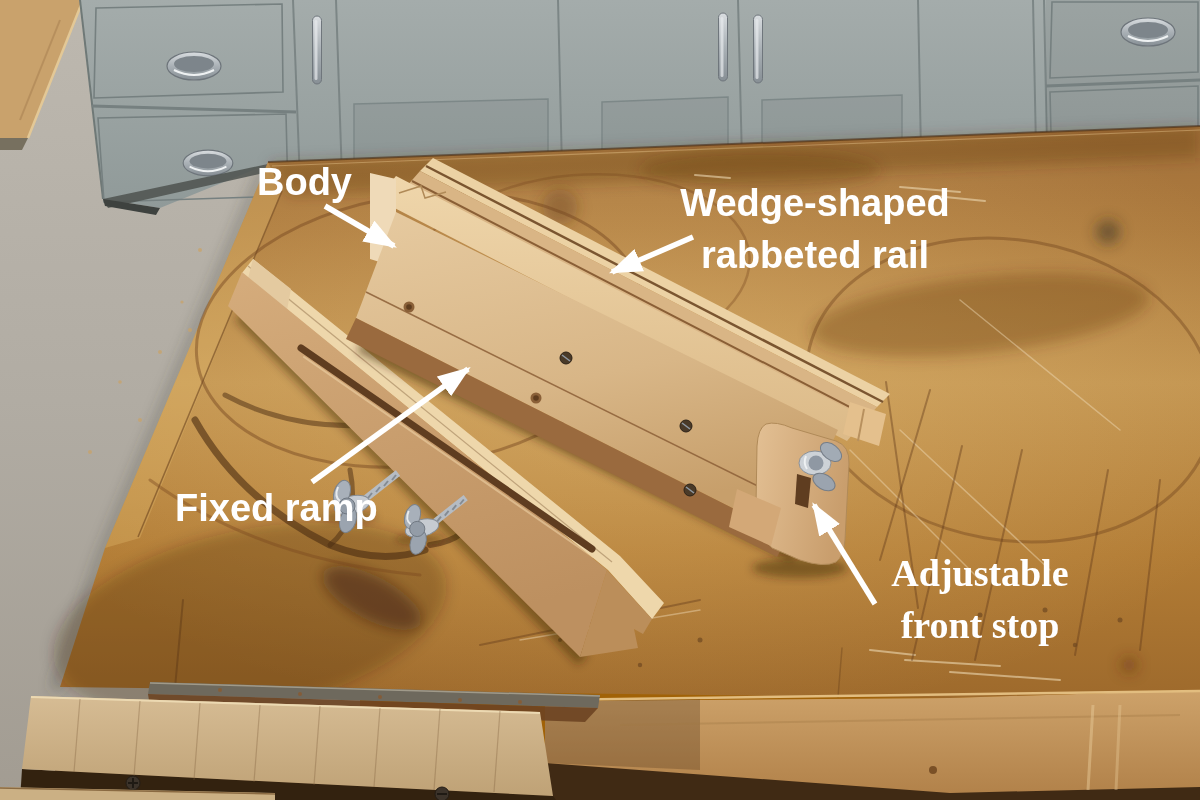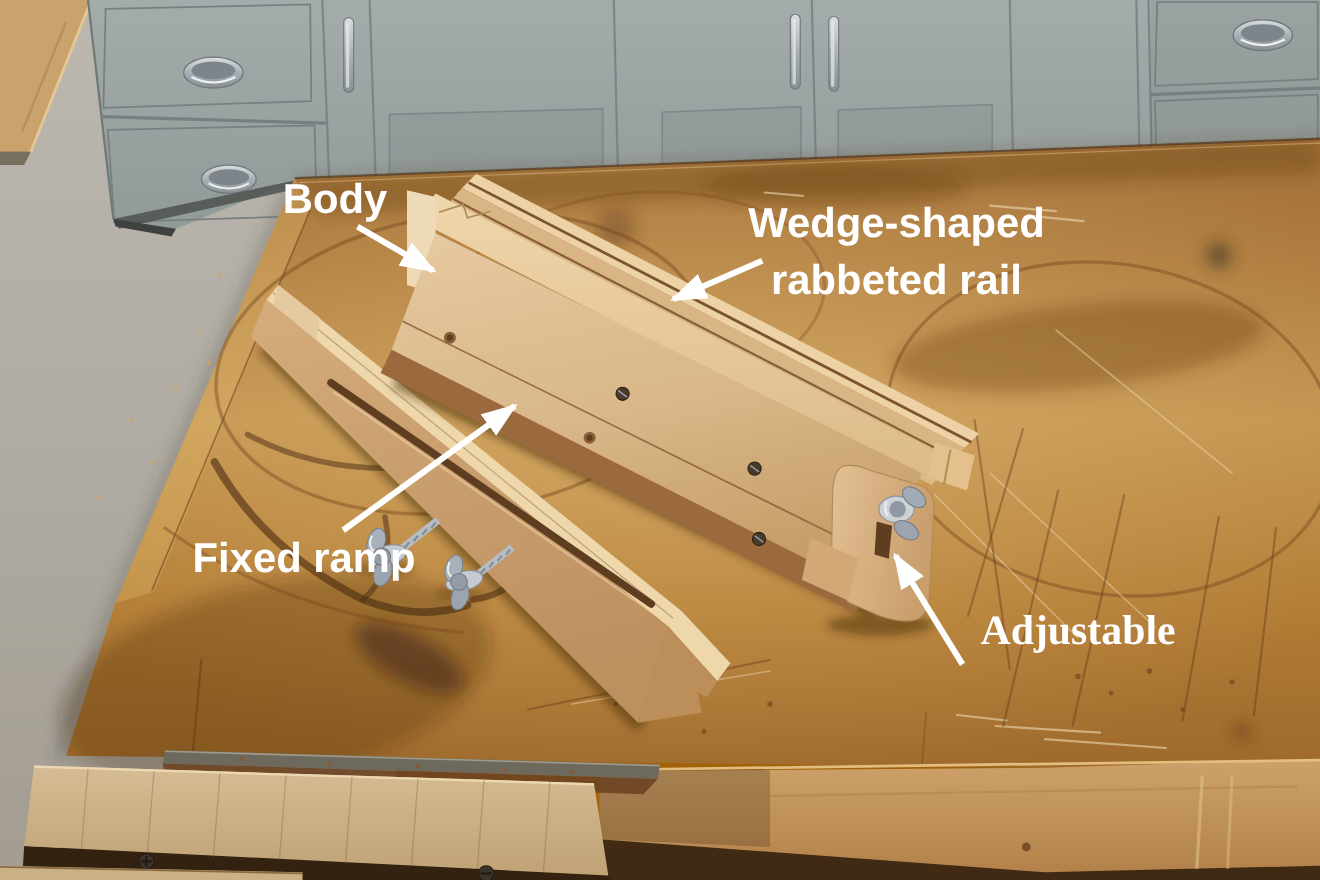--- a/index.html
+++ b/index.html
@@ -369,14 +369,15 @@
     <span class="ln">Fixed ramp</span>
   </div>
 
   <div class="photo-label centered" style="left:625px;top:177px;width:380px;">
     <span class="ln">Wedge-shaped</span>
     <span class="ln">rabbeted rail</span>
   </div>
 
   <div class="photo-label centered" style="left:830px;top:547px;width:300px;font-family:Liberation Serif, serif;">
     <span class="ln">Adjustable</span>
+    <span class="ln">front stop</span>
   </div>
 </div>
 
 </body></html>

